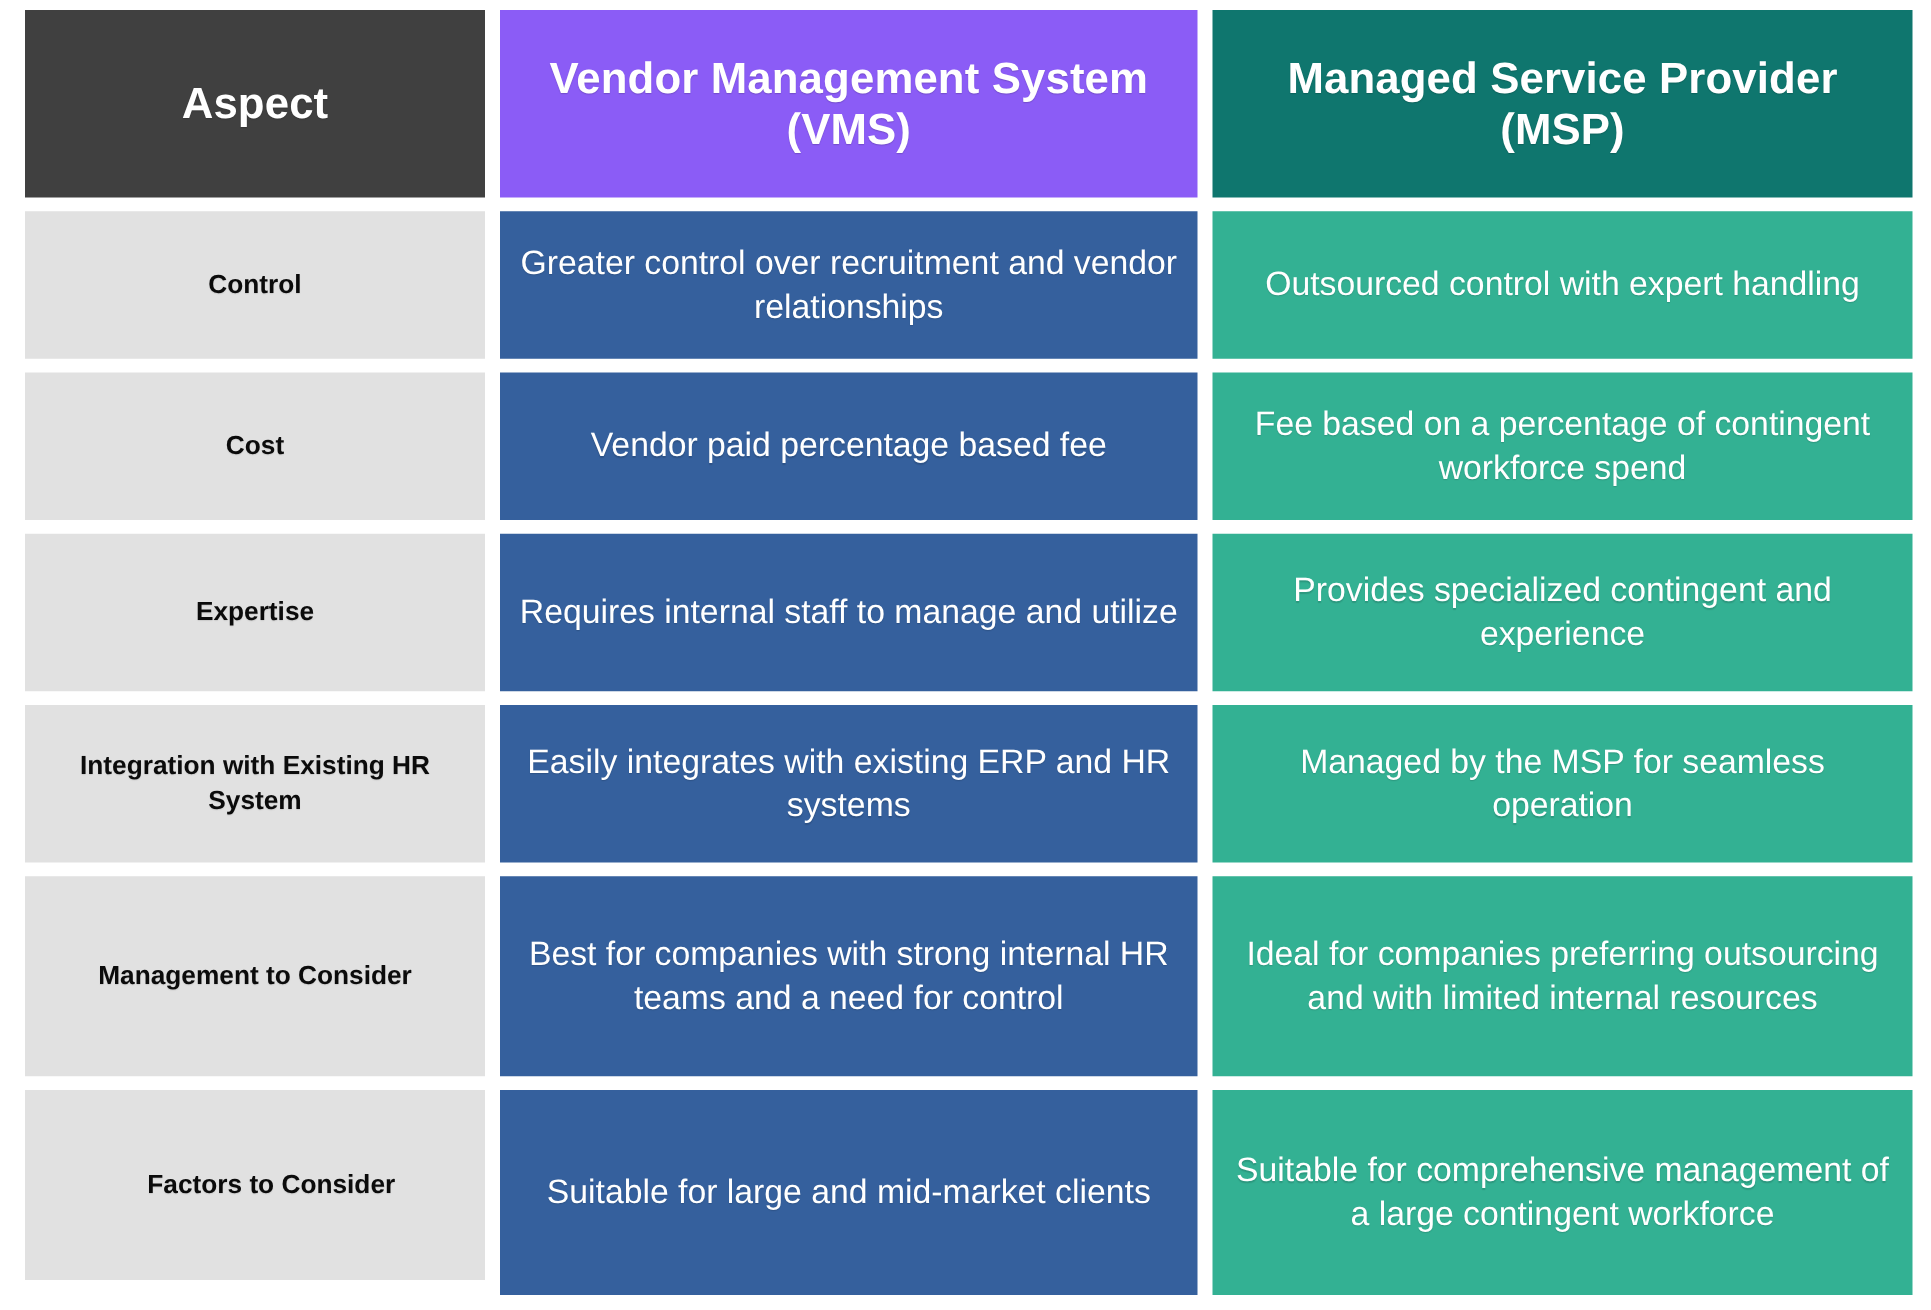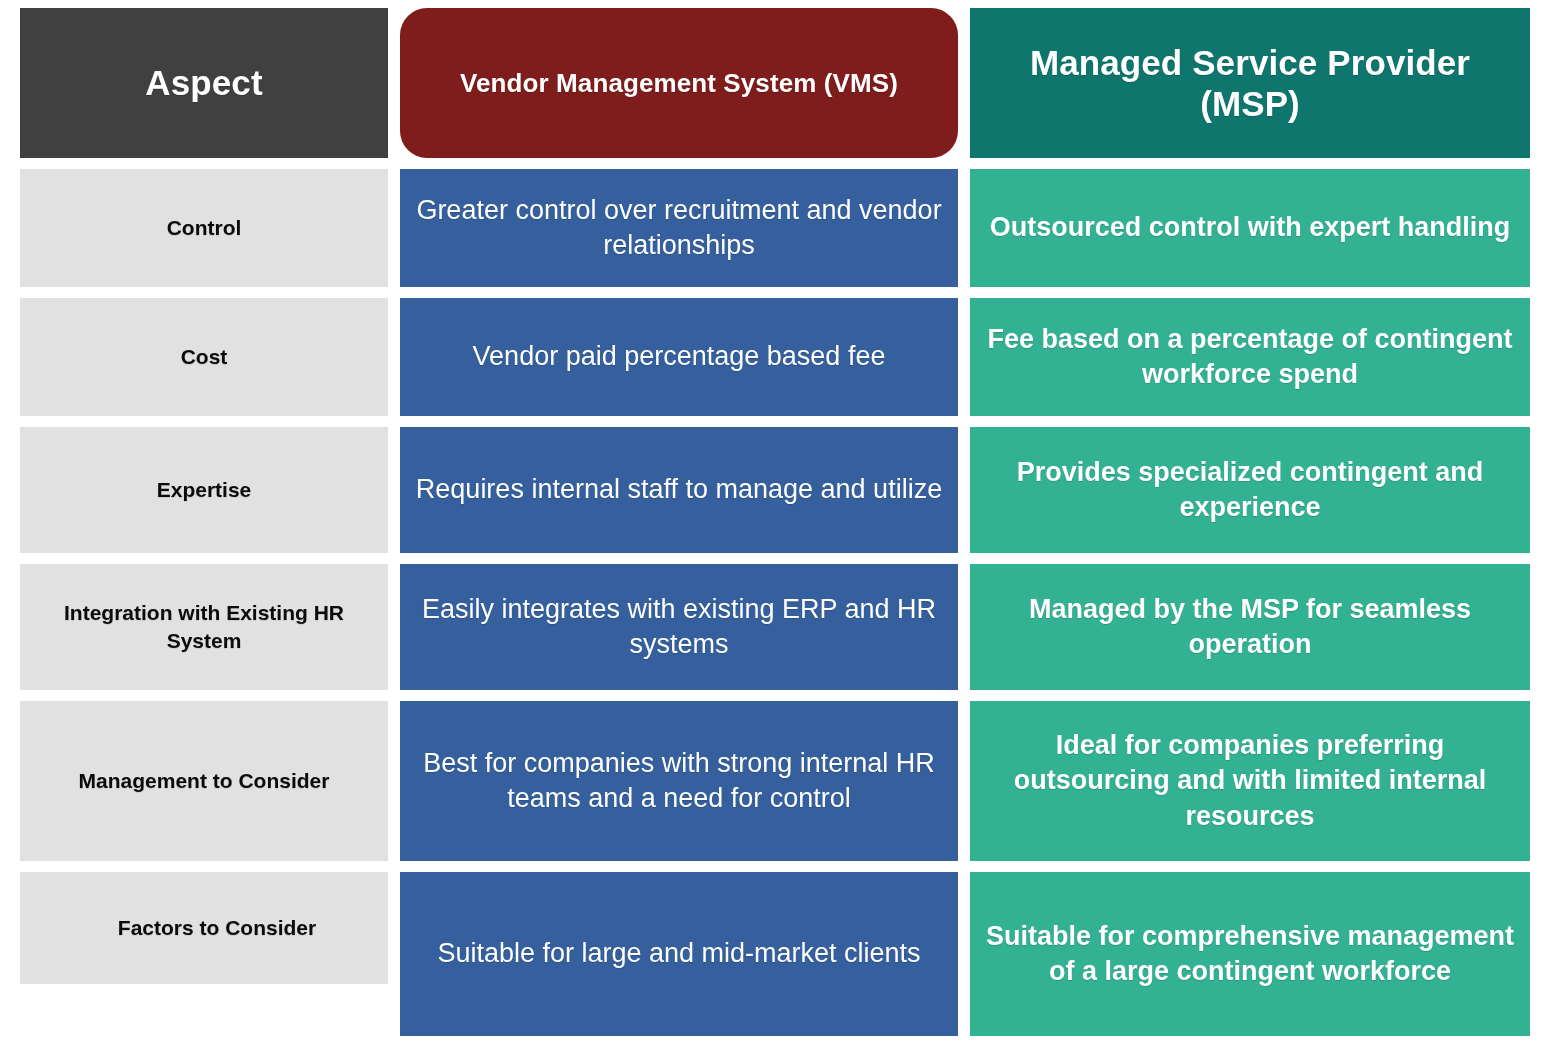--- a/index.html
+++ b/index.html
@@ -51,23 +51,22 @@
     font-weight: bold;
     line-height: 1.18;
     letter-spacing: 0.1px;
     text-shadow: 0 1px 1px rgba(0,0,0,0.18);
   }
   .hdr-aspect {
     background: #404040;
     font-size: 35px;
   }
   .hdr-vms {
-    background: #7f1d1d;
-    font-size: 26px;
-    border-radius: 27px;
+    background: #8b5cf6;
+    font-size: 35px;
   }
   .hdr-msp {
     background: #0f766e;
     font-size: 35px;
   }
 
   
   .aspect {
     background: #E1E1E1;
     color: #0b0b0b;
@@ -85,35 +84,35 @@
     font-weight: normal;
     line-height: 1.30;
     text-shadow: 0 1px 1px rgba(0,0,0,0.15);
   }
 
   
   .msp {
     background: #33B193;
     color: #ffffff;
     font-size: 27px;
-    font-weight: bold;
+    font-weight: normal;
     line-height: 1.30;
     text-shadow: 0 1px 1px rgba(0,0,0,0.15);
   }
 
   
   .r-0 { height: 118px; }
   .r-1 { height: 118px; }
   .r-2 { height: 126px; }
   .r-3 { height: 126px; }
   .r-4 { height: 160px; }
   .r-5 { height: 164px; }
 
   
-  .r-5.aspect { height: 112px; padding-left: 40px; }
+  .r-5.aspect { height: 152px; padding-left: 40px; }
 
   .cell-text {
     display: block;
     width: 100%;
   }
 </style>
 </head>
 <body>
 
 <div class="table-wrap">

